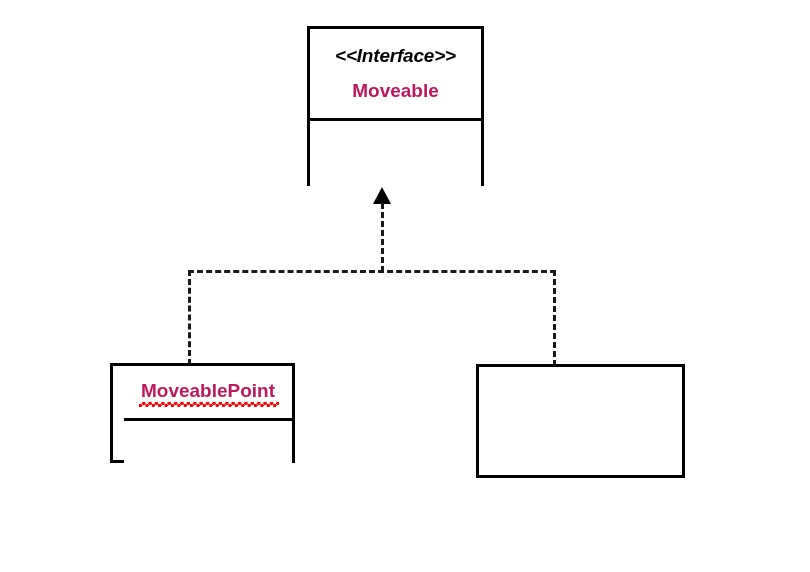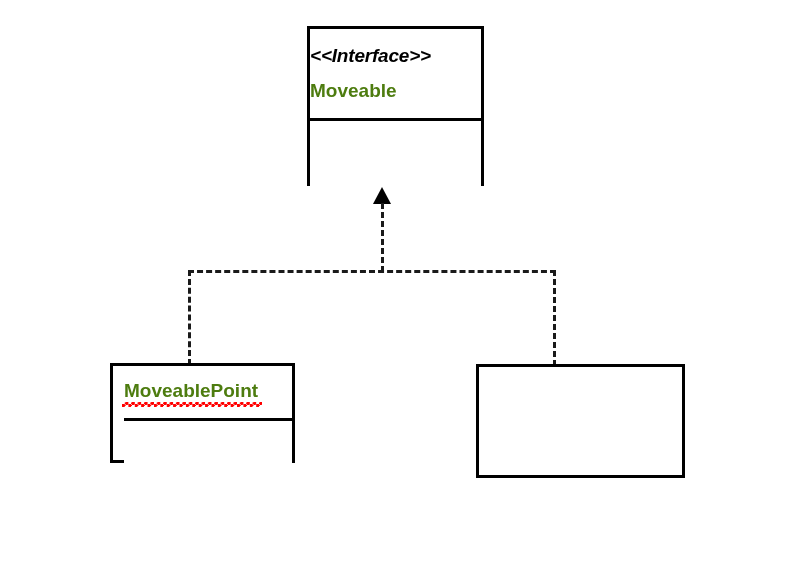--- a/index.html
+++ b/index.html
@@ -22,21 +22,21 @@
     box-sizing: border-box;
     background: #ffffff;
     border: 3px solid #000000;
   }
   .uml-header {
     position: relative;
     box-sizing: border-box;
     width: 100%;
     display: flex;
     flex-direction: column;
-    align-items: flex-start;
+    align-items: center;
     justify-content: center;
     border-bottom: 3px solid #000000;
   }
   .uml-body {
     box-sizing: border-box;
     width: 100%;
     background: #ffffff;
   }
 
   .stereotype {
@@ -45,21 +45,21 @@
     font-size: 19px;
     color: #000000;
     line-height: 1.1;
     letter-spacing: -0.2px;
     white-space: nowrap;
   }
   .class-name {
     font-weight: bold;
     font-style: normal;
     font-size: 19px;
-    color: #4d7c0f;
+    color: #be185d;
     line-height: 1.1;
     white-space: nowrap;
   }
 
   
   .spellcheck {
     position: relative;
     display: inline-block;
     padding-bottom: 1px;
   }

